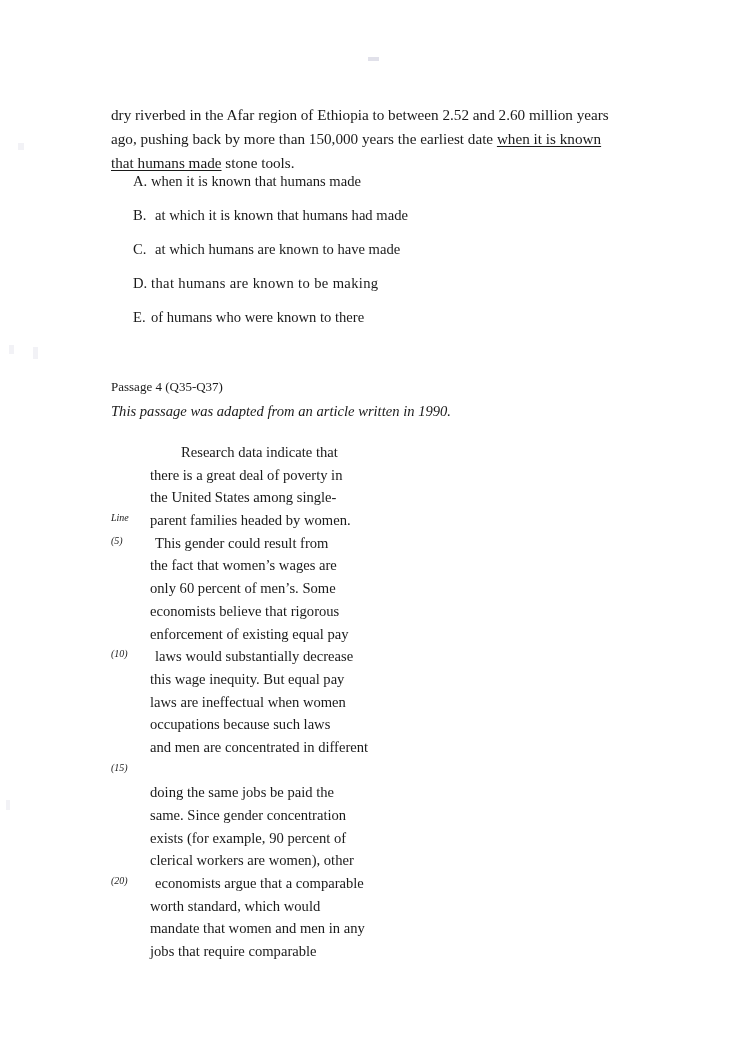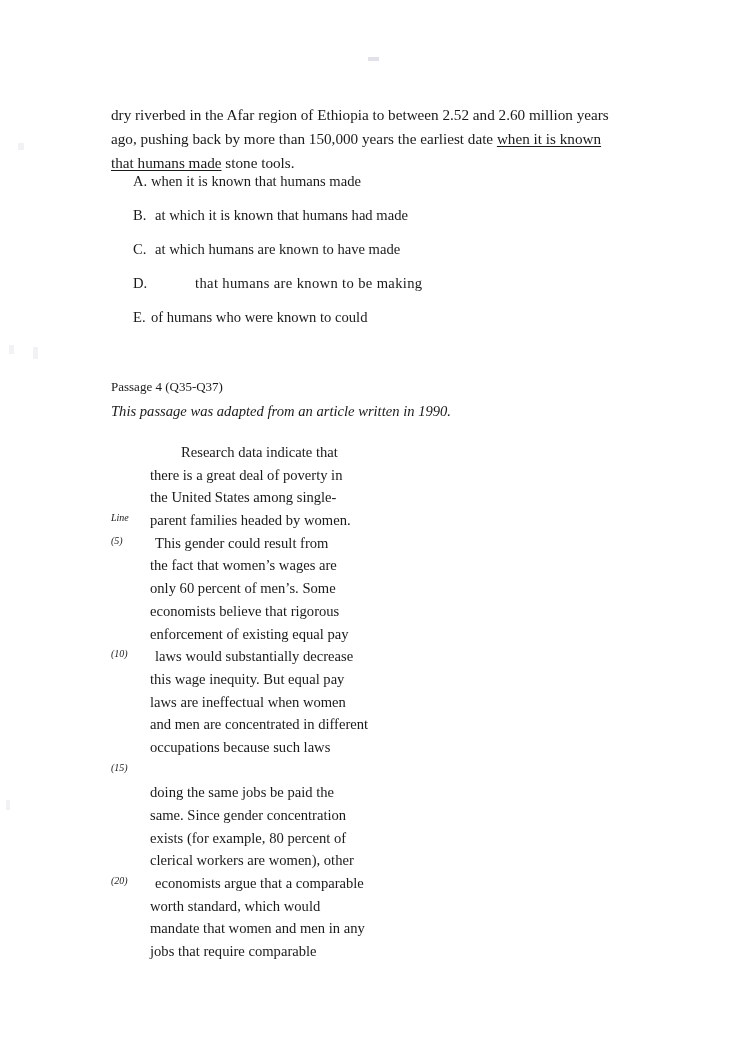--- a/index.html
+++ b/index.html
@@ -78,21 +78,20 @@
   }
   .choice-text {
     flex: 1;
   }
   .choice.wide-gap .choice-letter {
     width: 22px;
     flex: 0 0 22px;
   }
   .choice.tracked .choice-text {
     letter-spacing: 0.35px;
-    margin-left: 44px;
   }
 
   
   .passage-head {
     position: absolute;
     left: 111px;
     top: 376px;
     width: 420px;
   }
   .passage-title {
@@ -164,21 +163,21 @@
     <div class="choice wide-gap">
       <span class="choice-letter">C.</span>
       <span class="choice-text">at which humans are known to have made</span>
     </div>
     <div class="choice tracked">
       <span class="choice-letter">D.</span>
       <span class="choice-text">that humans are known to be making</span>
     </div>
     <div class="choice">
       <span class="choice-letter">E.</span>
-      <span class="choice-text">of humans who were known to could</span>
+      <span class="choice-text">of humans who were known to there</span>
     </div>
   </div>
 
   <div class="passage-head">
     <div class="passage-title">Passage 4 (Q35-Q37)</div>
     <div class="passage-subtitle">This passage was adapted from an article written in 1990.</div>
   </div>
 
   <div class="passage-body">
     <div class="pline indent">
@@ -224,40 +223,40 @@
     <div class="pline">
       <span class="gutter"></span>
       <span class="ptext">this wage inequity. But equal pay</span>
     </div>
     <div class="pline">
       <span class="gutter"></span>
       <span class="ptext">laws are ineffectual when women</span>
     </div>
     <div class="pline">
       <span class="gutter"></span>
+      <span class="ptext">occupations because such laws</span>
+    </div>
+    <div class="pline">
+      <span class="gutter"></span>
       <span class="ptext">and men are concentrated in different</span>
     </div>
-    <div class="pline">
-      <span class="gutter"></span>
-      <span class="ptext">occupations because such laws</span>
-    </div>
     <div class="pline numbered">
       <span class="gutter">(15)</span>
     </div>
     <div class="pline">
       <span class="gutter"></span>
       <span class="ptext">doing the same jobs be paid the</span>
     </div>
     <div class="pline">
       <span class="gutter"></span>
       <span class="ptext">same. Since gender concentration</span>
     </div>
     <div class="pline">
       <span class="gutter"></span>
-      <span class="ptext">exists (for example, 80 percent of</span>
+      <span class="ptext">exists (for example, 90 percent of</span>
     </div>
     <div class="pline">
       <span class="gutter"></span>
       <span class="ptext">clerical workers are women), other</span>
     </div>
     <div class="pline numbered">
       <span class="gutter">(20)</span>
       <span class="ptext">economists argue that a comparable</span>
     </div>
     <div class="pline">

